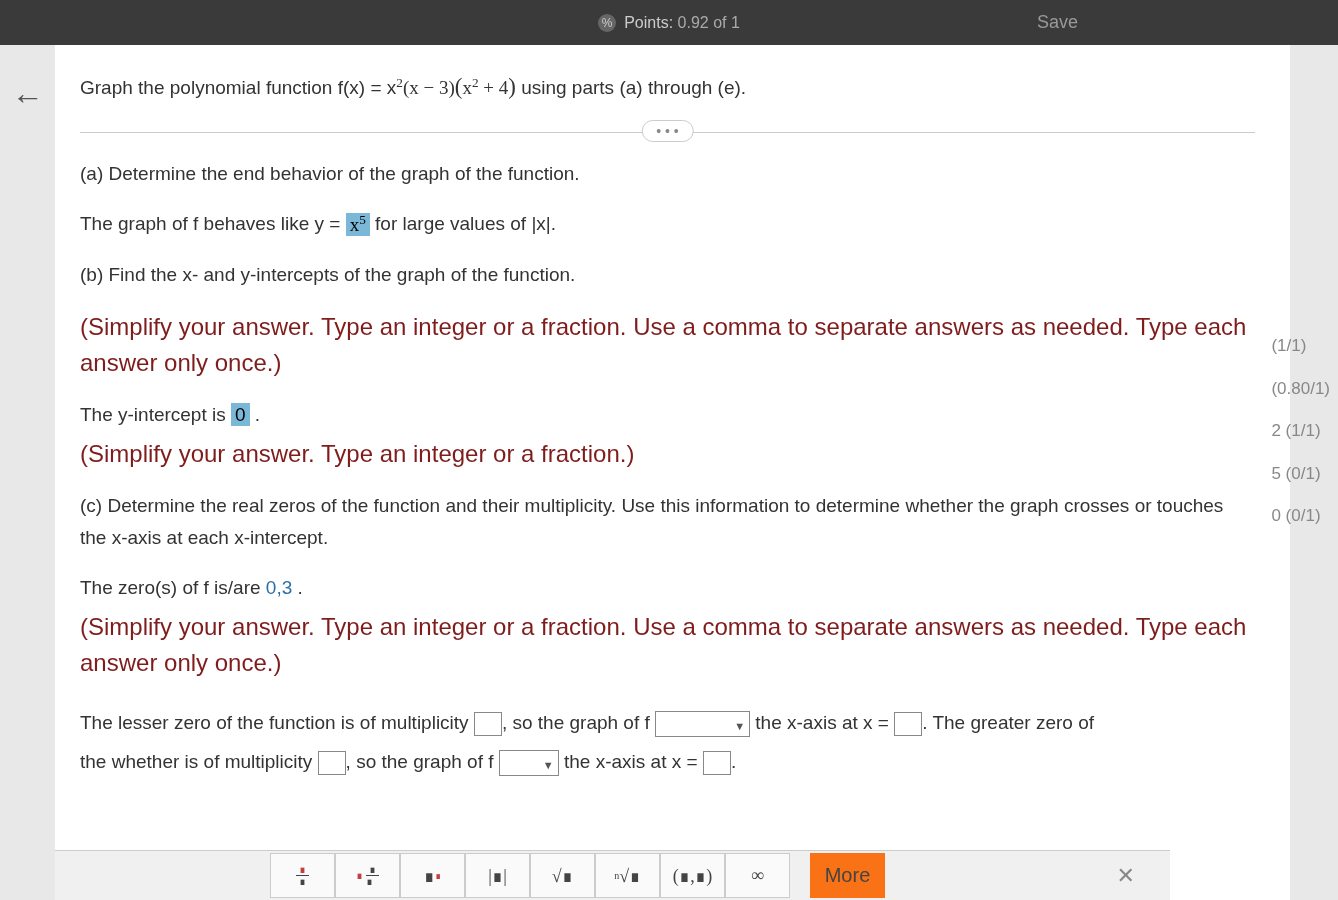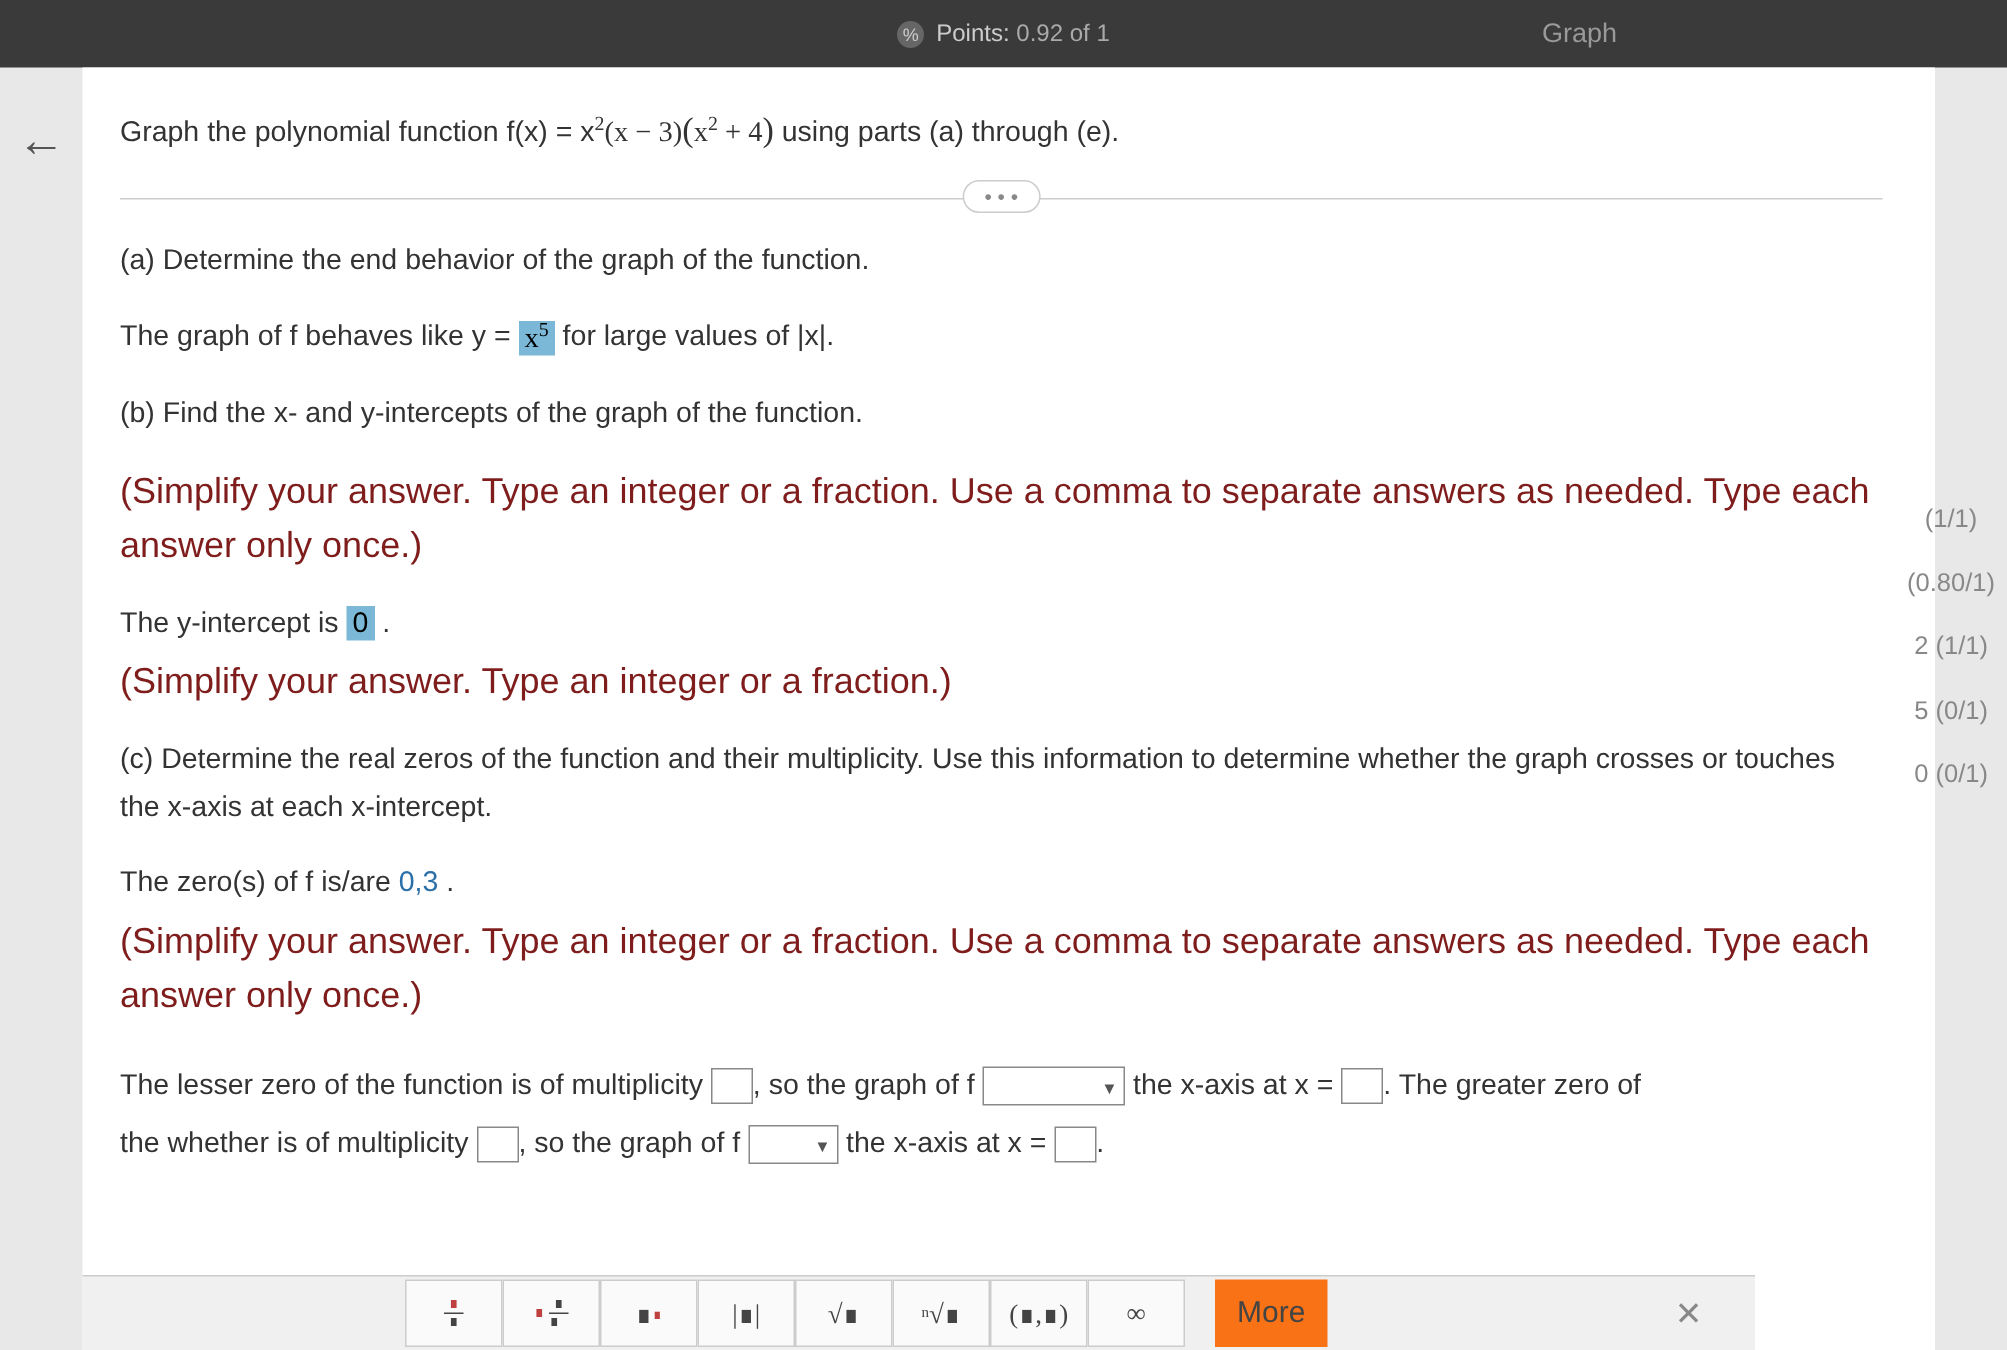--- a/index.html
+++ b/index.html
@@ -135,21 +135,21 @@
     }
     .dropdown-box.small { width: 60px; }
     
     .side-scores {
       position: absolute;
       right: 8px;
       top: 325px;
       font-size: 17px;
       color: #888;
       line-height: 2.5;
-      text-align: center;
+      text-align: left;
     }
     
     .toolbar {
       position: absolute;
       bottom: 0;
       left: 55px;
       width: 1115px;
       background: #f0f0f0;
       border-top: 1px solid #ccc;
       height: 50px;
@@ -197,21 +197,21 @@
   </style>
 </head>
 <body>
 
 <div class="header-bar">
   <span class="points-icon">%</span>
   <span class="points-text">
     <b>Points:</b>
     <span>0.92 of 1</span>
   </span>
-  <span class="save-btn">Graph</span>
+  <span class="save-btn">Save</span>
 </div>
 
 <div class="main-container">
   <div class="back-col">
     <span class="back-arrow">←</span>
   </div>
 
   <div class="content-panel">
 
     <div class="question-text">

